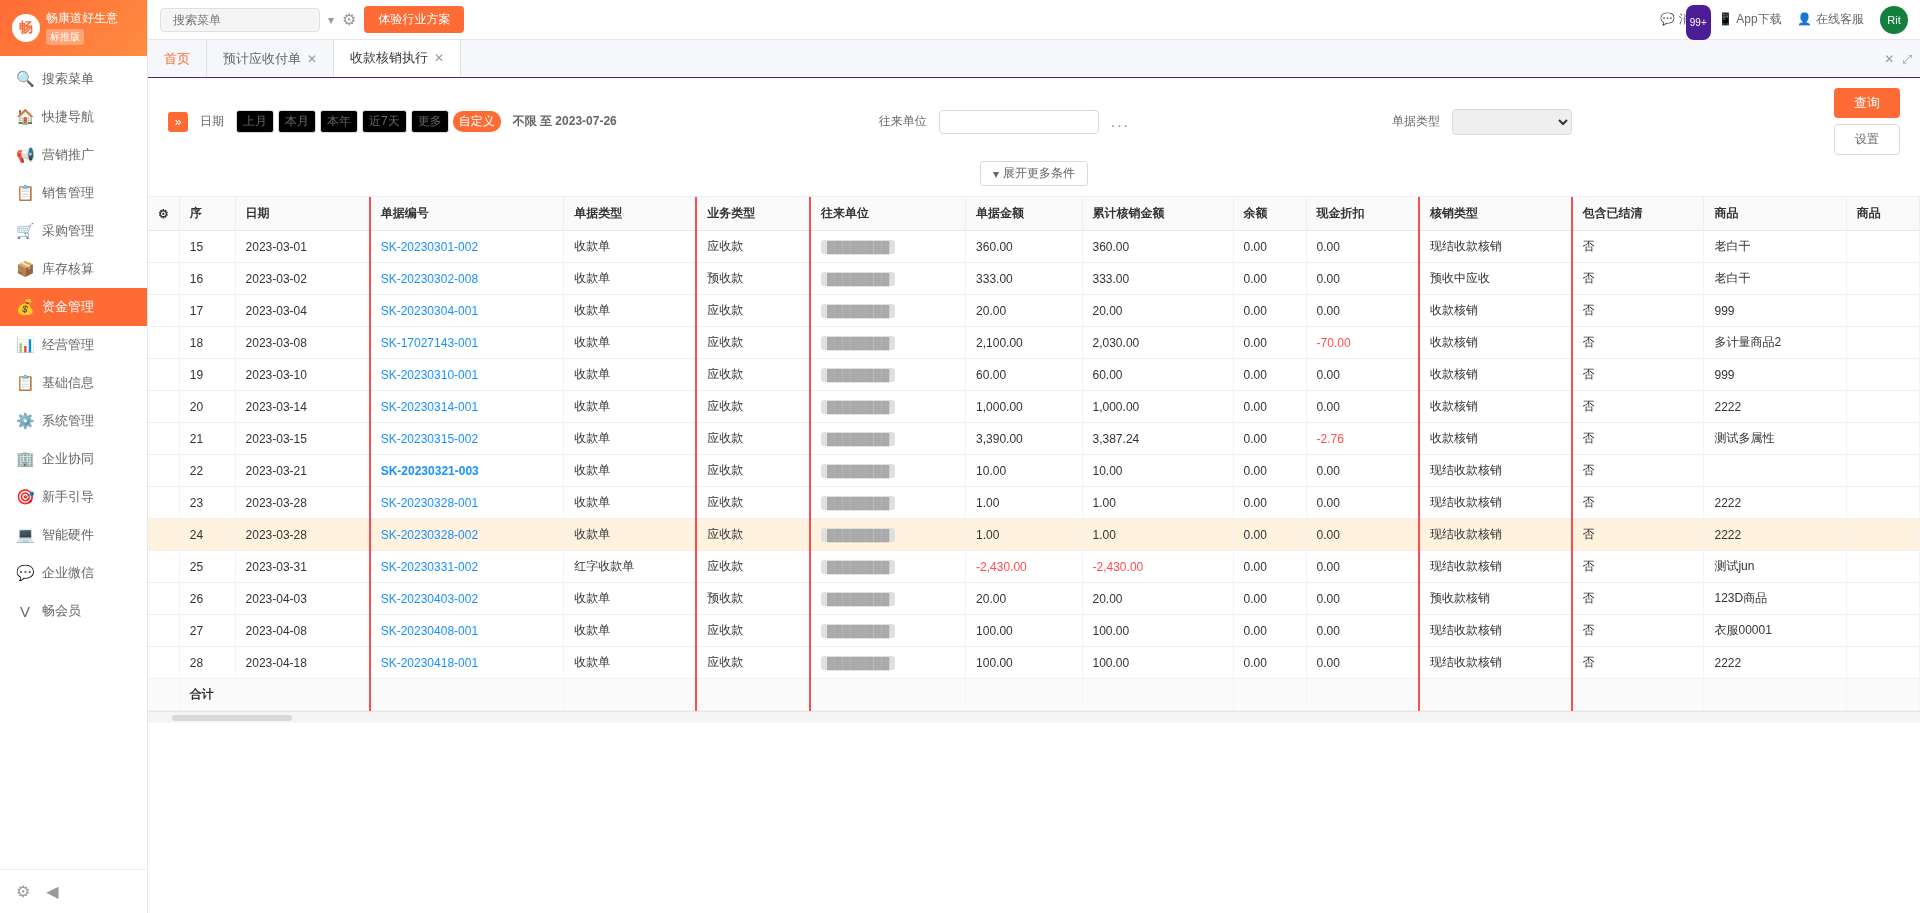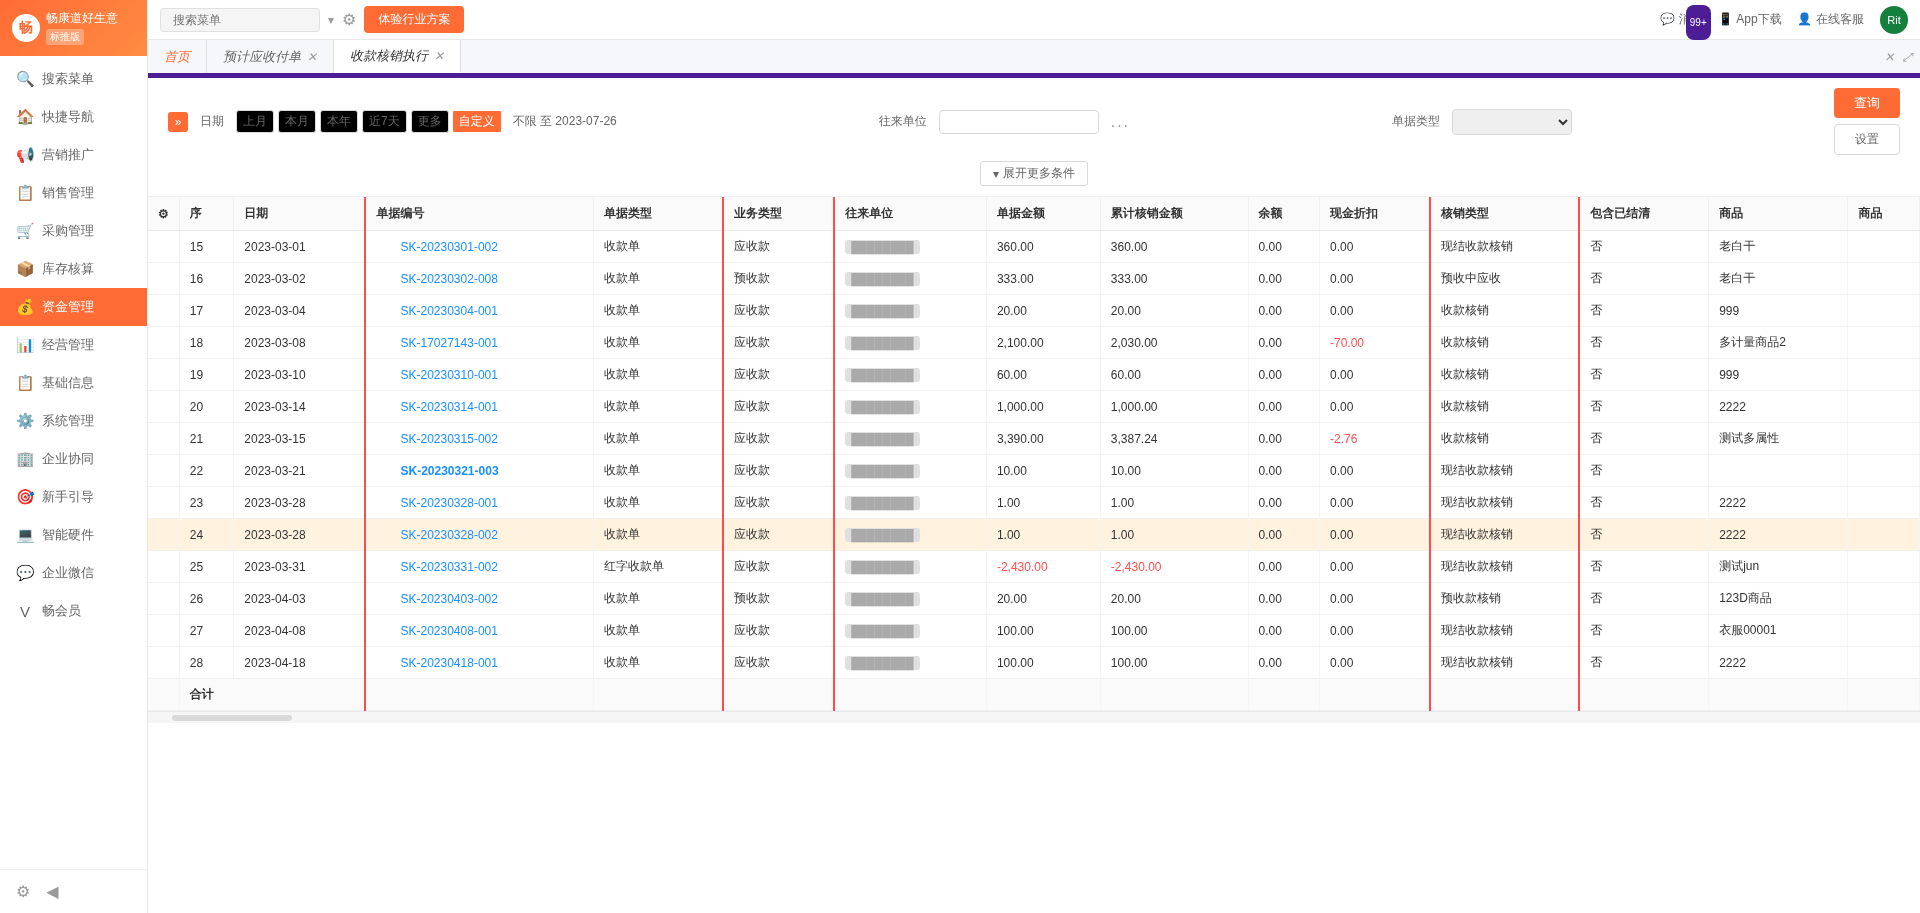--- a/index.html
+++ b/index.html
@@ -26,21 +26,21 @@
     .topbar-search { background: #f5f5f5; border: 1px solid #e0e0e0; border-radius: 4px; padding: 4px 12px; font-size: 12px; color: #999; width: 160px; }
     .topbar-chevron { color: #999; cursor: pointer; }
     .topbar-gear { color: #999; cursor: pointer; font-size: 16px; }
     .topbar-btn-orange { background: #ff6b35; color: #fff; border: none; border-radius: 4px; padding: 5px 14px; font-size: 12px; cursor: pointer; }
     .topbar-spacer { flex: 1; }
     .topbar-right { display: flex; align-items: center; gap: 16px; color: #666; font-size: 12px; }
     .topbar-msg { position: relative; cursor: pointer; }
     .topbar-badge { position: absolute; top: -6px; right: -8px; background: #4c1d95; color: #fff; border-radius: 8px; font-size: 10px; padding: 12px 4px; min-width: 16px; text-align: left; }
 
     
-    .tabs { height: 38px; background: #f5f7fa; border-bottom: 5px solid #4c1d95; display: flex; align-items: center; font-style: italic; }
+    .tabs { height: 38px; background: #f5f7fa; border-bottom: 1px solid #4c1d95; display: flex; align-items: center; }
     .tab { height: 100%; display: flex; align-items: center; padding: 0 16px; cursor: pointer; font-size: 13px; color: #666; border-right: 1px solid #e0e0e0; gap: 6px; }
     .tab.active { background: #fff; color: #333; font-weight: 500; border-bottom: 2px solid #fff; }
     .tab-home { color: #ff6b35; font-size: 13px; }
     .tab-close { color: #999; font-size: 12px; cursor: pointer; }
     .tabs-spacer { flex: 1; }
     .tabs-controls { display: flex; align-items: center; padding: 0 8px; gap: 8px; color: #999; }
 
     
     .page { flex: 1; display: flex; flex-direction: column; overflow: hidden; background: #f5f5f5; padding: 0; }
     .page-header { background: #fff; padding: 12px 20px; display: flex; align-items: center; justify-content: space-between; border-bottom: 1px solid #f0f0f0; }
@@ -49,39 +49,39 @@
     .btn-export { border: 1px solid #ff6b35; color: #ff6b35; background: #fff; border-radius: 4px; padding: 4px 12px; cursor: pointer; font-size: 12px; display: flex; align-items: center; gap: 4px; }
     .btn-refresh { border: 1px solid #d9d9d9; color: #666; background: #fff; border-radius: 4px; padding: 4px 12px; cursor: pointer; font-size: 12px; display: flex; align-items: center; gap: 4px; }
 
     
     .filter-bar { background: #fff; padding: 10px 20px; border-bottom: 1px solid #f0f0f0; }
     .filter-row { display: flex; align-items: center; gap: 12px; }
     .filter-expand-btn { background: #ff6b35; color: #fff; border: none; border-radius: 3px; width: 20px; height: 20px; cursor: pointer; font-size: 12px; display: flex; align-items: center; justify-content: center; }
     .filter-label { color: #666; font-size: 12px; white-space: nowrap; }
     .filter-date-btns { display: flex; gap: 4px; align-items: center; }
     .filter-date-btn { padding: 2px 6px; border: 1px solid #d9d9d9; border-radius: 3px; color: #666; cursor: pointer; font-size: 12px; background: #000000; }
-    .filter-date-custom { background: #ff6b35; color: #fff; border: none; border-radius: 1px; padding: 2px 6px; font-size: 12px; cursor: pointer; font-family: Liberation Mono, monospace; }
-    .filter-date-range { color: #666; font-size: 12px; }
+    .filter-date-custom { background: #ff6b35; color: #fff; border: none; border-radius: 10px; padding: 2px 6px; font-size: 12px; cursor: pointer; font-family: Liberation Mono, monospace; }
+    .filter-date-range { color: #666; font-size: 12px; font-weight: bold; }
     .filter-input { border: 1px solid #d9d9d9; border-radius: 4px; padding: 4px 8px; font-size: 12px; color: #333; width: 160px; }
     .filter-dots { color: #999; font-size: 16px; letter-spacing: 2px; }
     .filter-select { border: 1px solid #d9d9d9; border-radius: 4px; padding: 4px 8px; font-size: 12px; color: #333; min-width: 120px; }
     .btn-query { background: #ff6b35; color: #fff; border: none; border-radius: 4px; padding: 6px 20px; font-size: 13px; cursor: pointer; }
     .btn-setting { border: 1px solid #d9d9d9; color: #666; background: #fff; border-radius: 4px; padding: 6px 3px; font-size: 12px; cursor: pointer; display: block; margin-top: 4px; }
 
     .filter-more-row { display: flex; align-items: center; justify-content: center; margin: 6px 0 0; }
     .expand-more-btn { border: 1px solid #d9d9d9; background: #fff; color: #666; border-radius: 3px; padding: 3px 12px; font-size: 12px; cursor: pointer; display: flex; align-items: center; gap: 4px; }
 
     
     .table-container { flex: 1; overflow: auto; background: #fff; margin: 0; }
     table { width: 100%; border-collapse: collapse; font-size: 12px; }
     thead tr { background: #fafafa; }
     th { padding: 8px 10px; text-align: left; color: #333; font-weight: 600; border-bottom: 1px solid #e8e8e8; border-right: 1px solid #f0f0f0; white-space: nowrap; position: sticky; top: 0; background: #fafafa; z-index: 1; }
     td { padding: 7px 10px; border-bottom: 1px solid #f0f0f0; border-right: 1px solid #f5f5f5; color: #333; white-space: nowrap; }
     tr.highlighted td { background: #fff3e0; }
-    .link-text { color: #1890ff; cursor: pointer; text-decoration: none; margin-left: 24px; }
+    .link-text { color: #1890ff; cursor: pointer; text-decoration: none; }
     .col-settings { width: 30px; text-align: center; }
 
     
     .table-scroll-bar { height: 12px; background: #f5f5f5; border-top: 1px solid #e8e8e8; display: flex; align-items: center; padding: 0 4px; }
     .scroll-thumb { width: 120px; height: 6px; background: #d9d9d9; border-radius: 3px; margin-left: 20px; }
 
     
     .col-group-1 { border-left: 2px solid #ff4d4f !important; }
 
     

